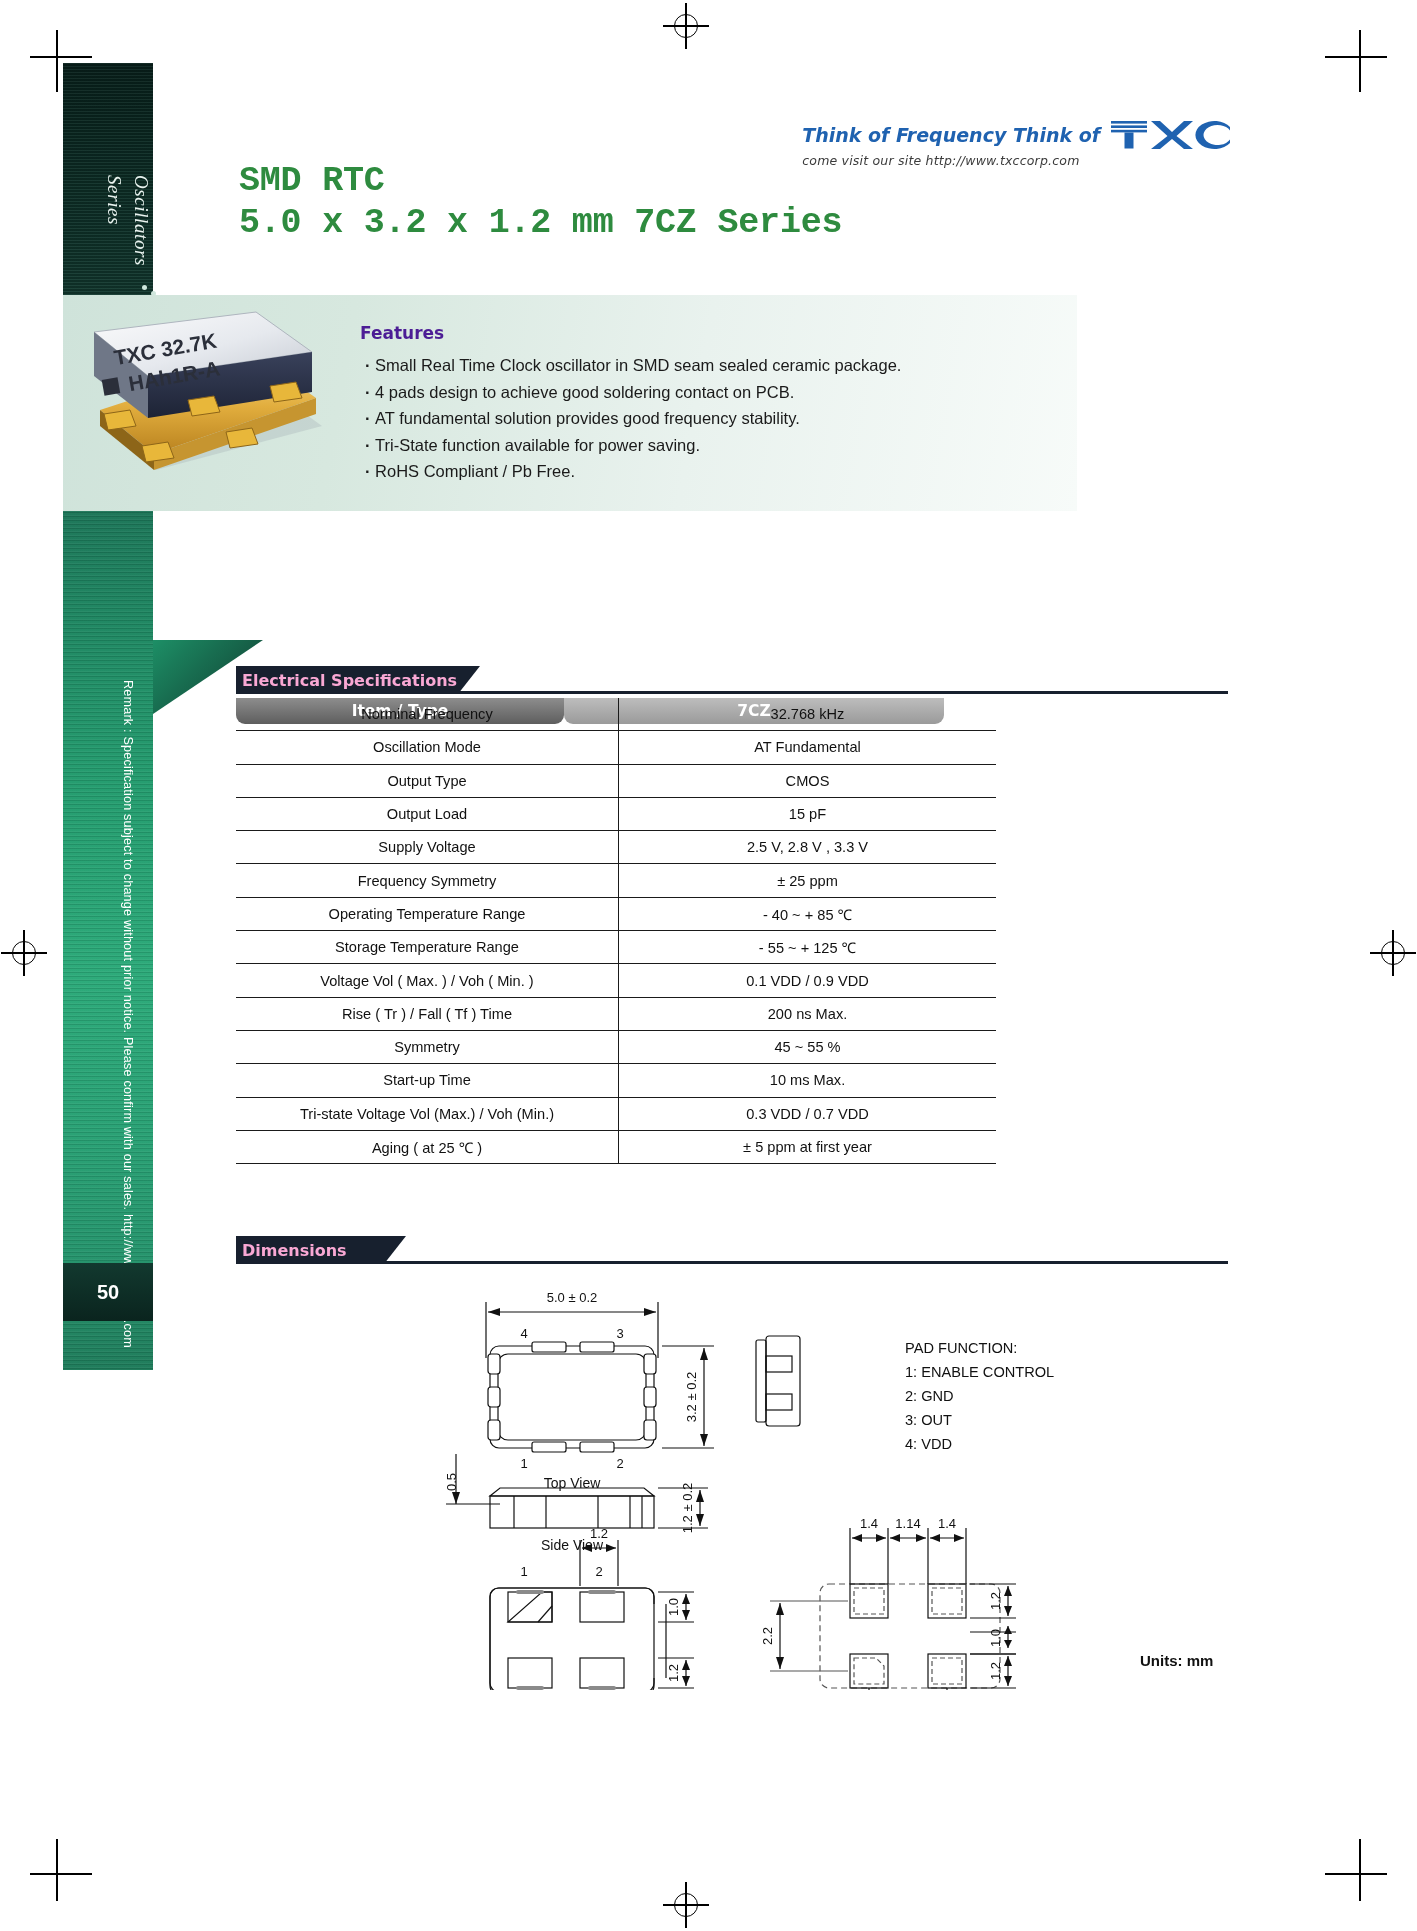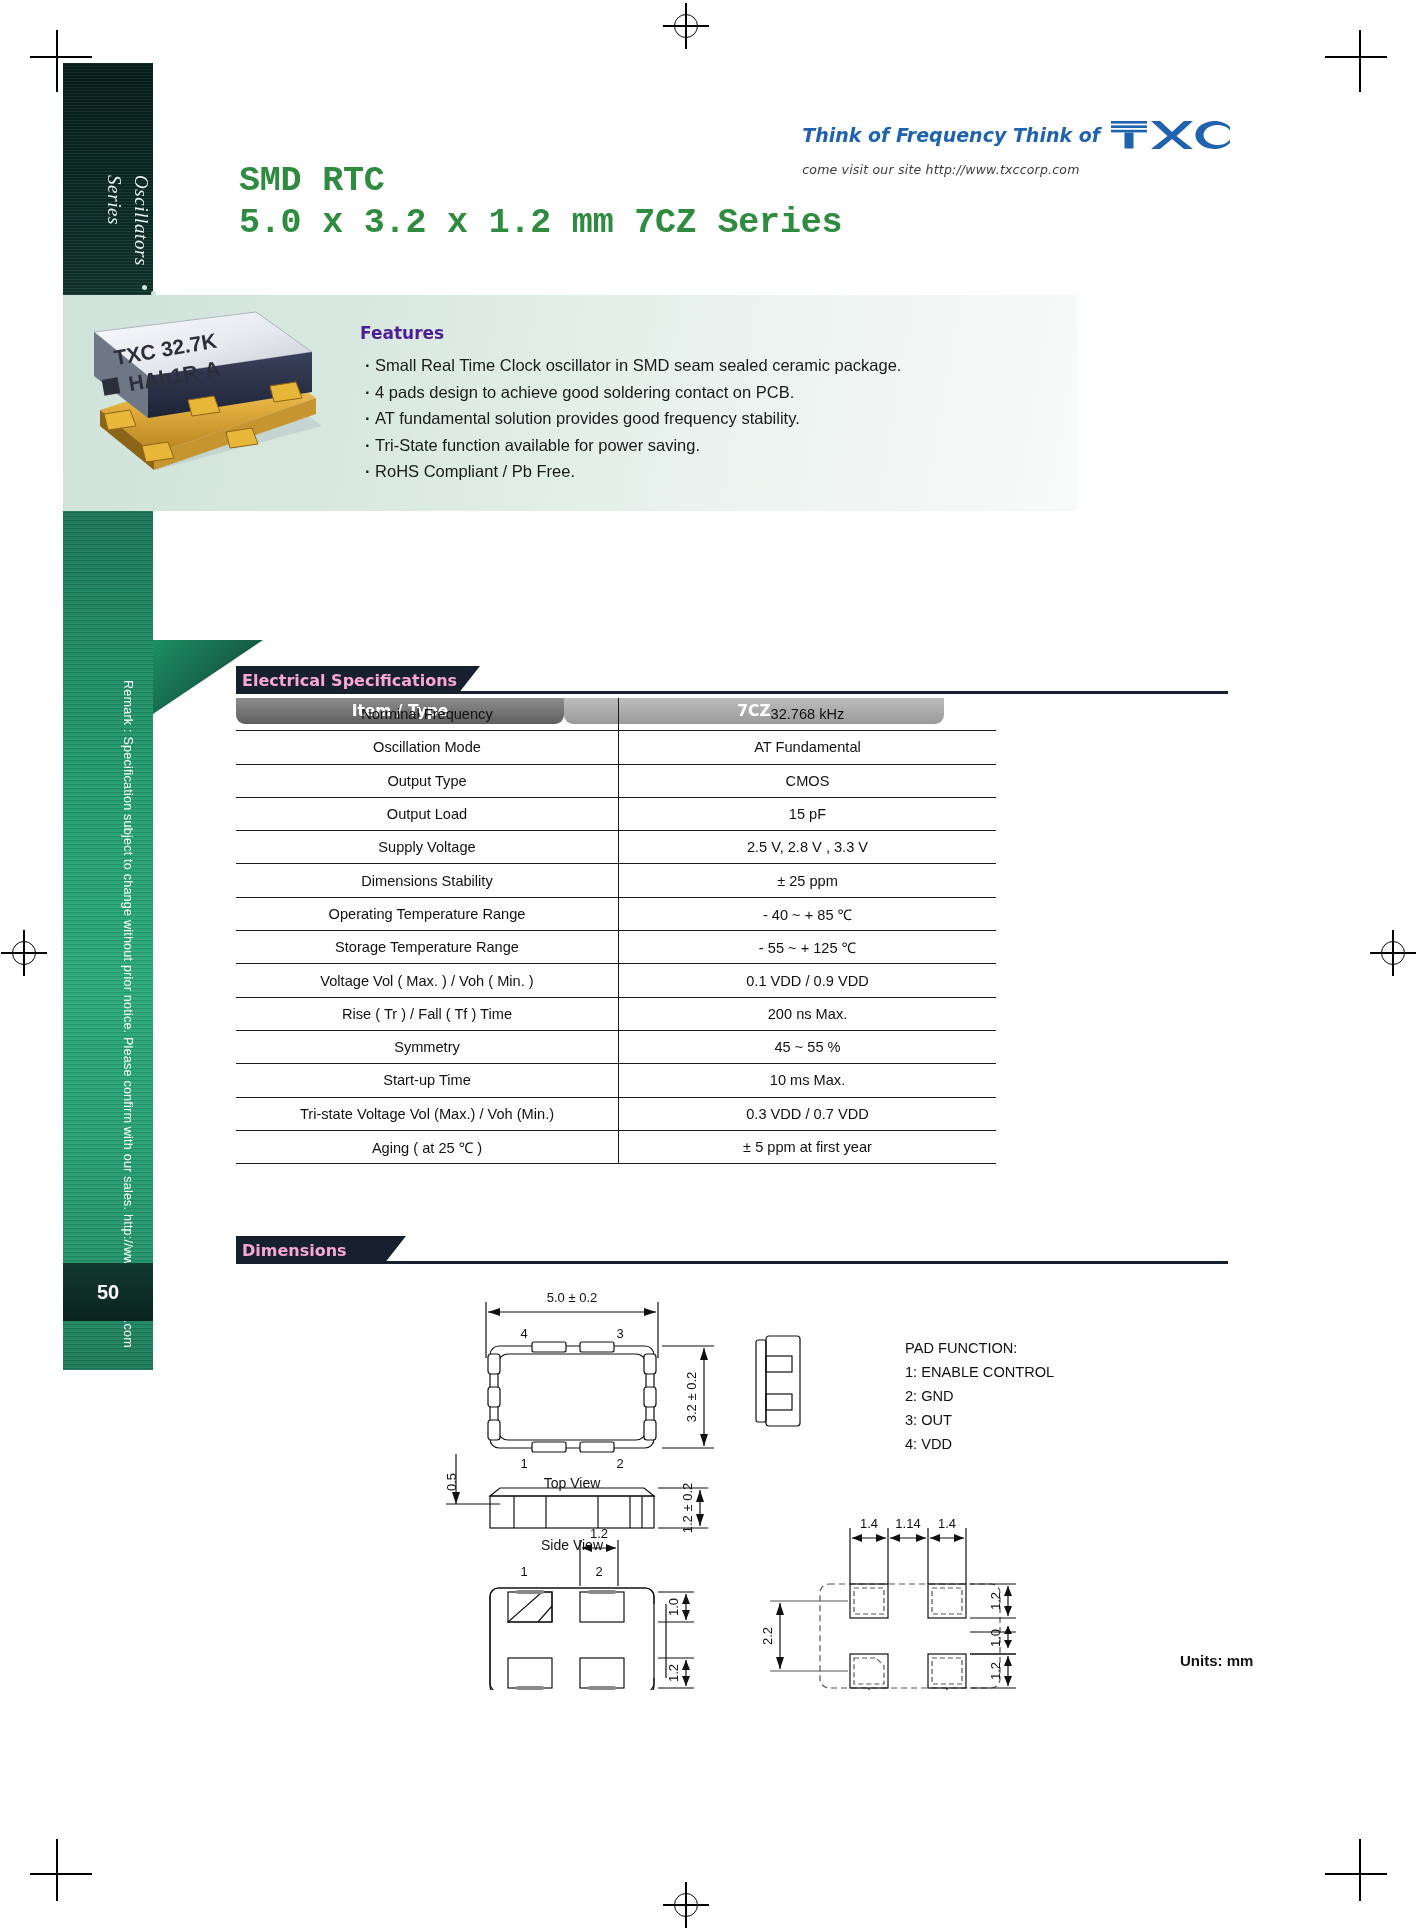--- a/index.html
+++ b/index.html
@@ -38,21 +38,21 @@
       display:flex;align-items:center;padding-left:34px;box-sizing:border-box;}
 
   
   .title{position:absolute;left:239px;top:160px;color:#2e8b3f;font-weight:bold;
       font-size:35px;line-height:42px;letter-spacing:-.2px;font-family:Liberation Mono, monospace;}
   .title div{white-space:nowrap;}
   .brandbox{position:absolute;right:185px;top:120px;text-align:left;}
   .brand-line{display:flex;align-items:center;justify-content:flex-end;gap:10px;}
   .brand-tag{color:#1f62b0;font-style:italic;font-weight:bold;font-size:19px;font-family:"DejaVu Sans",sans-serif;}
   .brand-logo{display:flex;align-items:flex-start;}
-  .brand-sub{color:#3b3b3b;font-style:italic;font-size:12.5px;margin-top:12px;letter-spacing:.2px;font-family:"DejaVu Sans",sans-serif;}
+  .brand-sub{color:#3b3b3b;font-style:italic;font-size:12.5px;margin-top:3px;letter-spacing:.2px;font-family:"DejaVu Sans",sans-serif;}
 
   
   .featpanel{position:absolute;left:63px;top:295px;width:1014px;height:216px;
       background:linear-gradient(100deg,#cfe3da 0%,#d7e8df 28%,#e9f2ee 62%,#f7fbf9 100%);}
   .feat-h{position:absolute;left:360px;top:323px;color:#4c1d95;font-size:17px;font-weight:bold;font-family:"DejaVu Sans",sans-serif;}
   .feat-list{position:absolute;left:365px;top:352px;width:640px;}
   .feat-list li{list-style:none;font-size:16.5px;color:#1a1a1a;line-height:26.6px;white-space:nowrap;}
   .feat-list li:before{content:"· ";font-weight:bold;}
   .feat-list{margin:0;padding:0;}
 
@@ -73,21 +73,21 @@
   .tbl tr:last-child td{border-bottom:1.5px solid #1a1a1a;}
   .thead{position:absolute;left:236px;top:698px;width:760px;height:26px;display:flex;}
   .th{height:26px;color:#fff;font-size:15.5px;font-weight:bold;display:flex;align-items:center;justify-content:center;
      font-family:"DejaVu Sans",sans-serif;}
   .th.a{width:328px;background:linear-gradient(180deg,#8d8d8d,#5e5e5e);border-radius:0 0 9px 9px;}
   .th.b{width:380px;background:linear-gradient(180deg,#bdbdbd,#9a9a9a);border-radius:0 0 9px 9px;}
 
   
   .dwg{position:absolute;left:236px;top:1260px;width:1000px;height:430px;}
   .dwg svg{position:absolute;left:0;top:0;}
-  .units{position:absolute;left:1140px;top:1652px;font-size:15px;font-weight:bold;color:#111;margin-left:40px;}
+  .units{position:absolute;left:1140px;top:1652px;font-size:15px;font-weight:bold;color:#111;}
   .padfn{position:absolute;left:905px;top:1336px;font-size:14.6px;color:#111;line-height:24px;}
 </style>
 </head>
 <body>
 
 <div class="page">
 
   <div class="crop" style="left:30px;top:56px;width:62px;height:2px;"></div>
   <div class="crop" style="left:56px;top:30px;width:2px;height:62px;"></div>
   <div class="crop" style="right:30px;top:56px;width:62px;height:2px;"></div>
@@ -230,21 +230,21 @@
         </tr>
         <tr>
           <td class="item">Output Load</td>
           <td>15 pF</td>
         </tr>
         <tr>
           <td class="item">Supply Voltage</td>
           <td>2.5 V, 2.8 V , 3.3 V</td>
         </tr>
         <tr>
-          <td class="item">Dimensions Stability</td>
+          <td class="item">Frequency Symmetry</td>
           <td>± 25 ppm</td>
         </tr>
         <tr>
           <td class="item">Operating Temperature Range</td>
           <td>- 40 ~ + 85 ℃</td>
         </tr>
         <tr>
           <td class="item">Storage Temperature Range</td>
           <td>- 55 ~ + 125 ℃</td>
         </tr>

